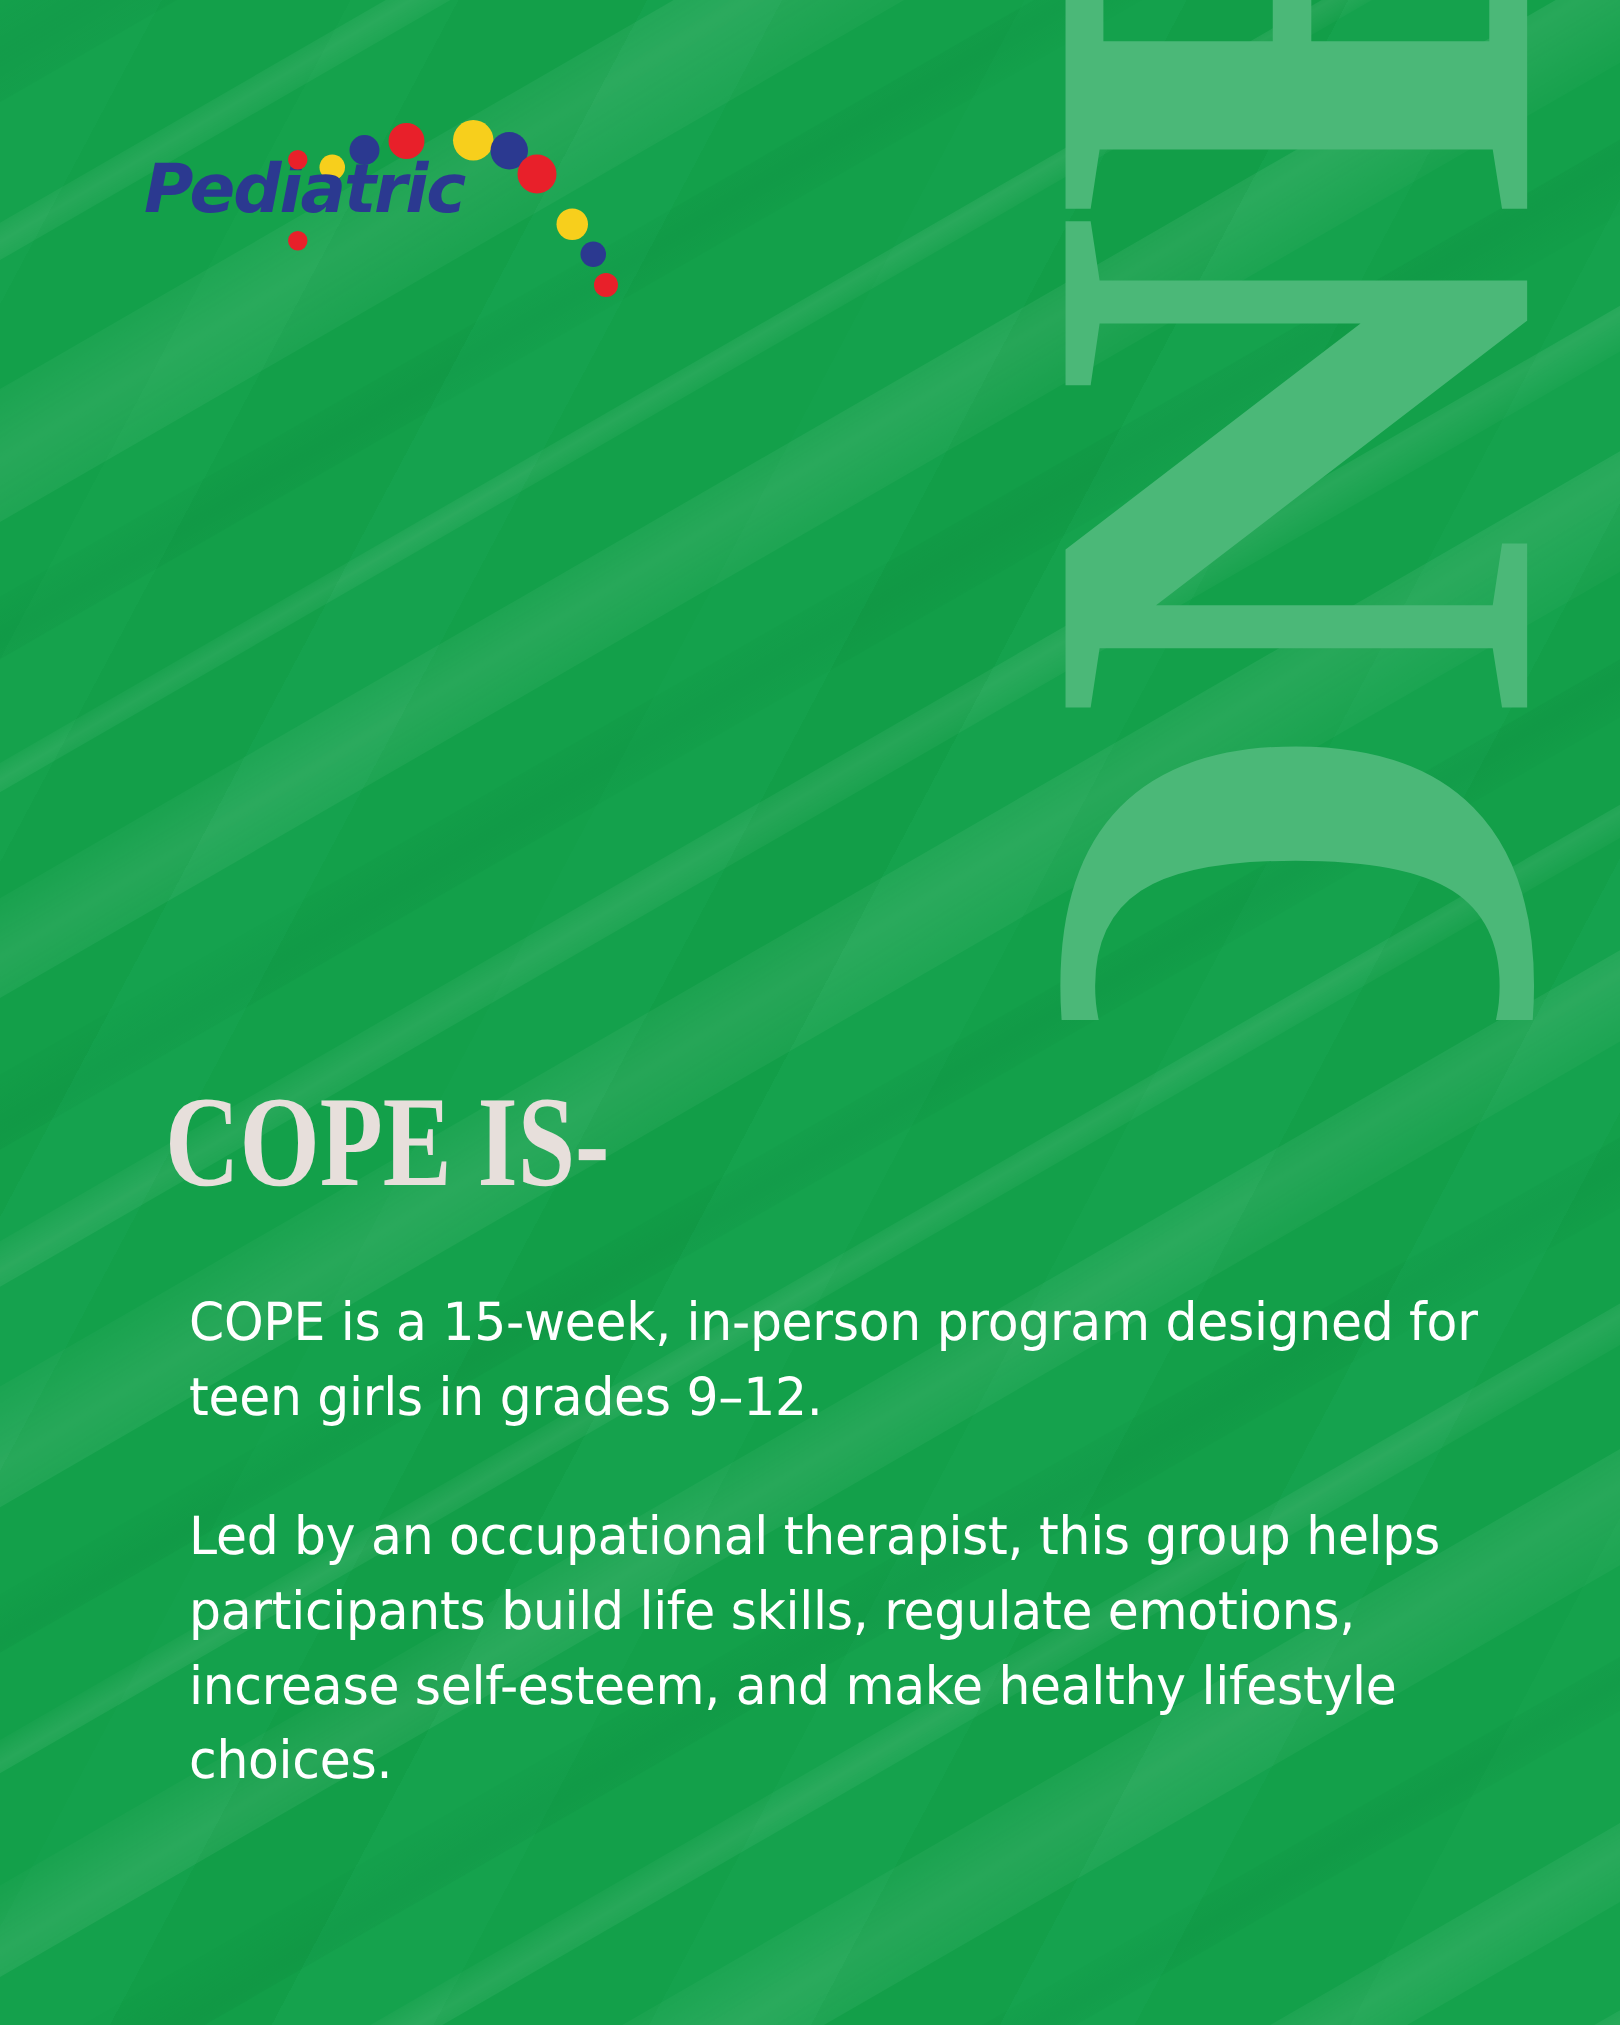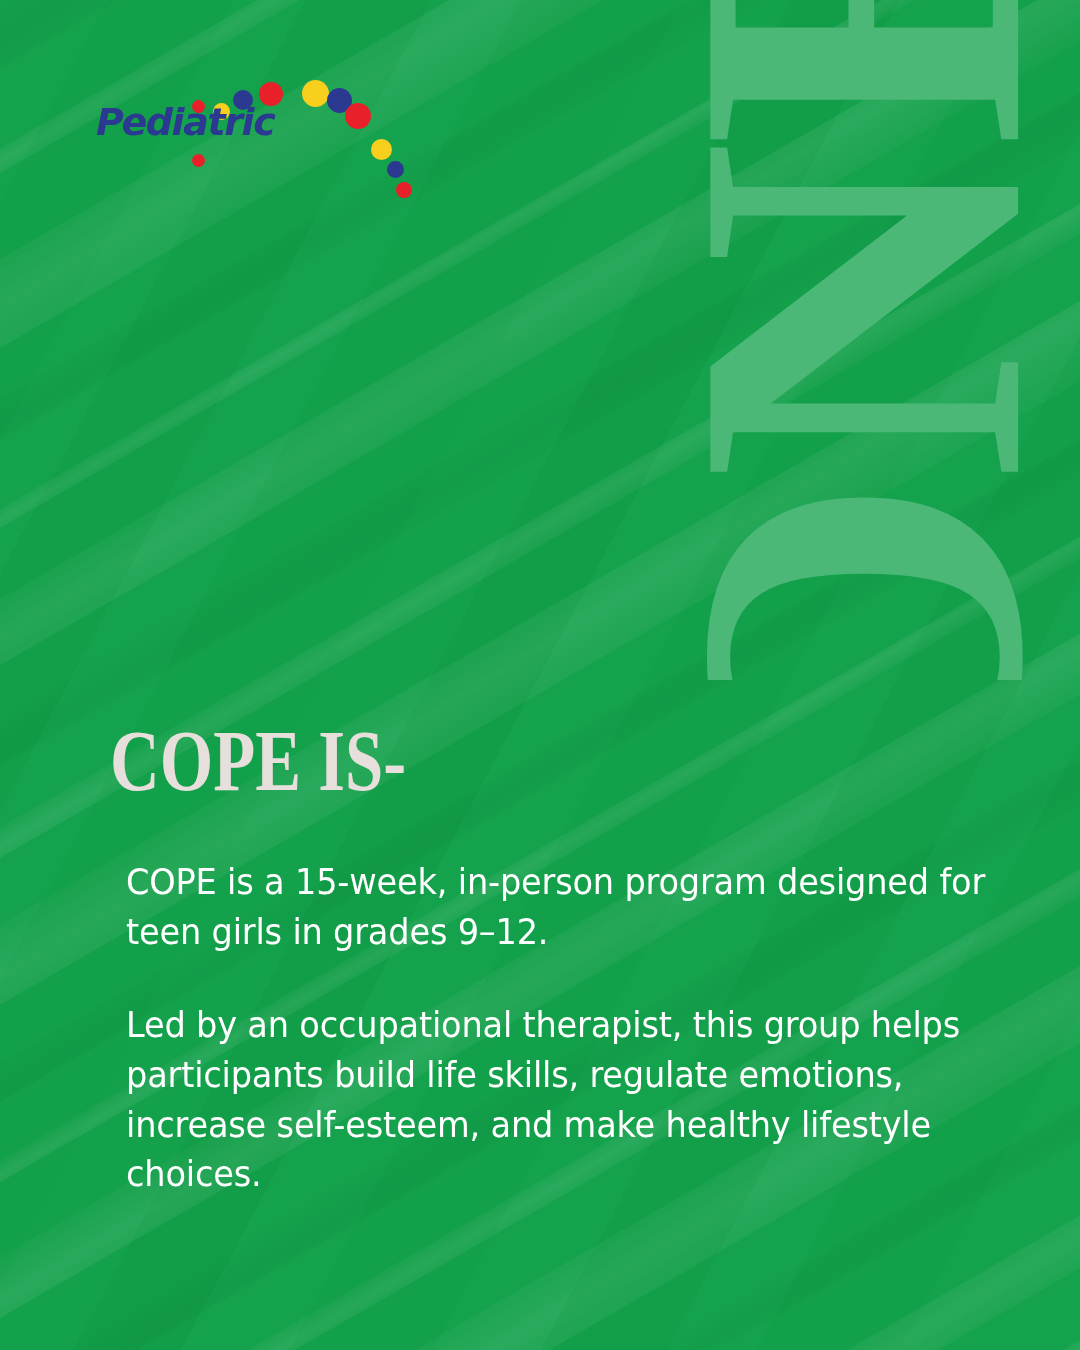--- a/index.html
+++ b/index.html
@@ -69,21 +69,21 @@
     position:absolute;
     left:96px; top:76px;
     width:330px; height:150px;
   }
   #logo .logo-words {
     position:absolute;
     left:0; top:28px;
     font-family:"DejaVu Sans", sans-serif;
     font-weight:700;
     font-style:italic;
-    font-size:38px;
+    font-size:45px;
     line-height:.98;
     letter-spacing:-1.4px;
     color:#2b3990;
     white-space:nowrap;
   }
   #logo .logo-line { display:block; position:relative; }
   #logo .logo-line.l2 { margin-top:4px; }
 
   
   .i-dot {

